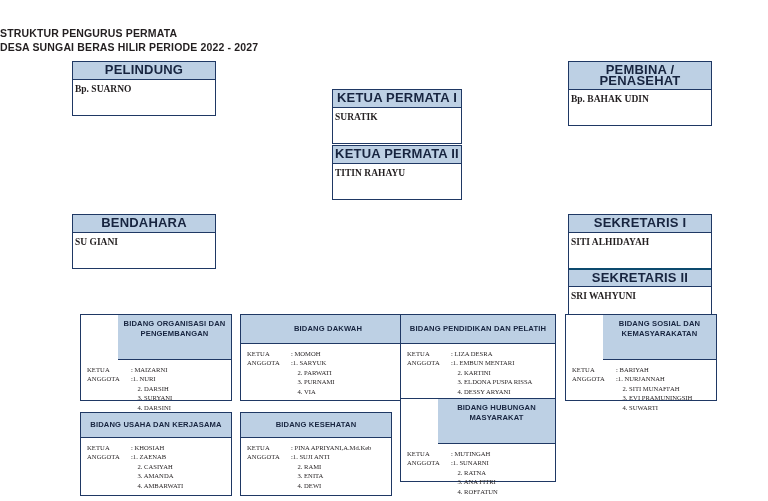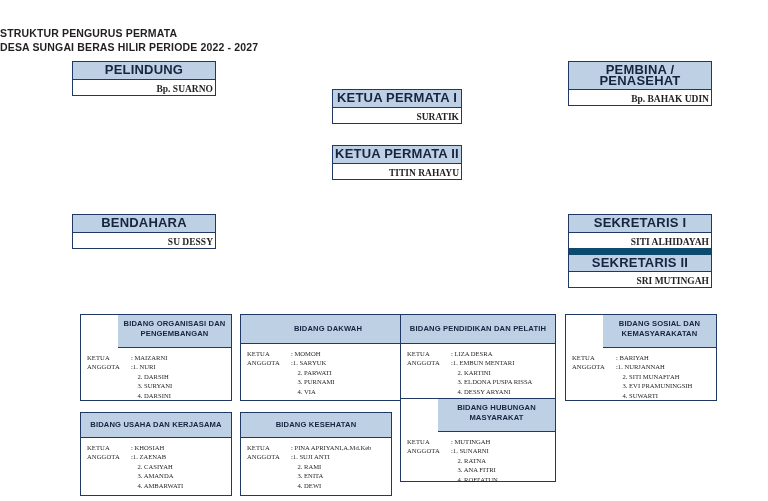--- a/index.html
+++ b/index.html
@@ -43,48 +43,48 @@
     border-bottom: 1px solid #1f3864;
     text-align: center;
     font-size: 13px;
     font-weight: bold;
     color: #17243f;
     letter-spacing: 0.2px;
     padding: 3px 2px 3px;
     line-height: 10.5px;
   }
   .node-body {
-    text-align: right;
+    text-align: left;
     font-family: "Liberation Serif", serif;
     font-size: 9.5px;
     font-weight: bold;
     color: #231f20;
-    padding: 3px 2px 0;
+    padding: 3px 2px 20px;
     line-height: 12px;
   }
 
   
   .node.stack { padding: 0; }
-  .node.stack .node-head { border-top: 7px solid #0c4a6e; }
+  .node.stack .node-head { border-top: 2px solid #0c4a6e; }
   .node.stack .node-head:first-child { border-top: none; }
 
   
   .bidang { position: absolute; border: 1px solid #1f3864; background:#fff; box-sizing: border-box; }
   .bidang .bidang-head {
     background: #bdd0e4;
     border-bottom: 1px solid #1f3864;
     text-align: center;
     font-size: 7.6px;
     font-weight: bold;
     color: #17243f;
     letter-spacing: 0.15px;
     line-height: 10px;
     padding: 4px 3px 4px;
   }
-  .bidang .bidang-head.two-line { padding: 4px 3px 8px; margin-left: 37px; }
+  .bidang .bidang-head.two-line { padding: 4px 3px 20px; margin-left: 37px; }
   .bidang-body {
     padding: 5px 4px 6px 6px;
     font-family: "Liberation Serif", serif;
     font-size: 6.6px;
     color: #231f20;
     line-height: 9.4px;
   }
   .row { display: flex; }
   .row .lbl { width: 44px; flex: none; letter-spacing: 0.1px; }
   .row .val { flex: 1; }
@@ -114,28 +114,28 @@
   <div class="node-body">SURATIK</div>
 </div>
 
 <div class="node" style="left:332px; top:145px; width:130px;">
   <div class="node-head">KETUA PERMATA II</div>
   <div class="node-body">TITIN RAHAYU</div>
 </div>
 
 <div class="node" style="left:72px; top:214px; width:144px;">
   <div class="node-head">BENDAHARA</div>
-  <div class="node-body">SU DESSY</div>
+  <div class="node-body">SU GIANI</div>
 </div>
 
 <div class="node stack" style="left:568px; top:214px; width:144px;">
   <div class="node-head">SEKRETARIS I</div>
   <div class="node-body">SITI ALHIDAYAH</div>
   <div class="node-head">SEKRETARIS II</div>
-  <div class="node-body">SRI MUTINGAH</div>
+  <div class="node-body">SRI WAHYUNI</div>
 </div>
 
 <div class="bidang" style="left:80px; top:314px; width:152px; height:87px;">
   <div class="bidang-head two-line">
     <div>BIDANG ORGANISASI DAN</div>
     <div>PENGEMBANGAN</div>
   </div>
   <div class="bidang-body">
     <div class="row">
       <div class="lbl">KETUA</div>

